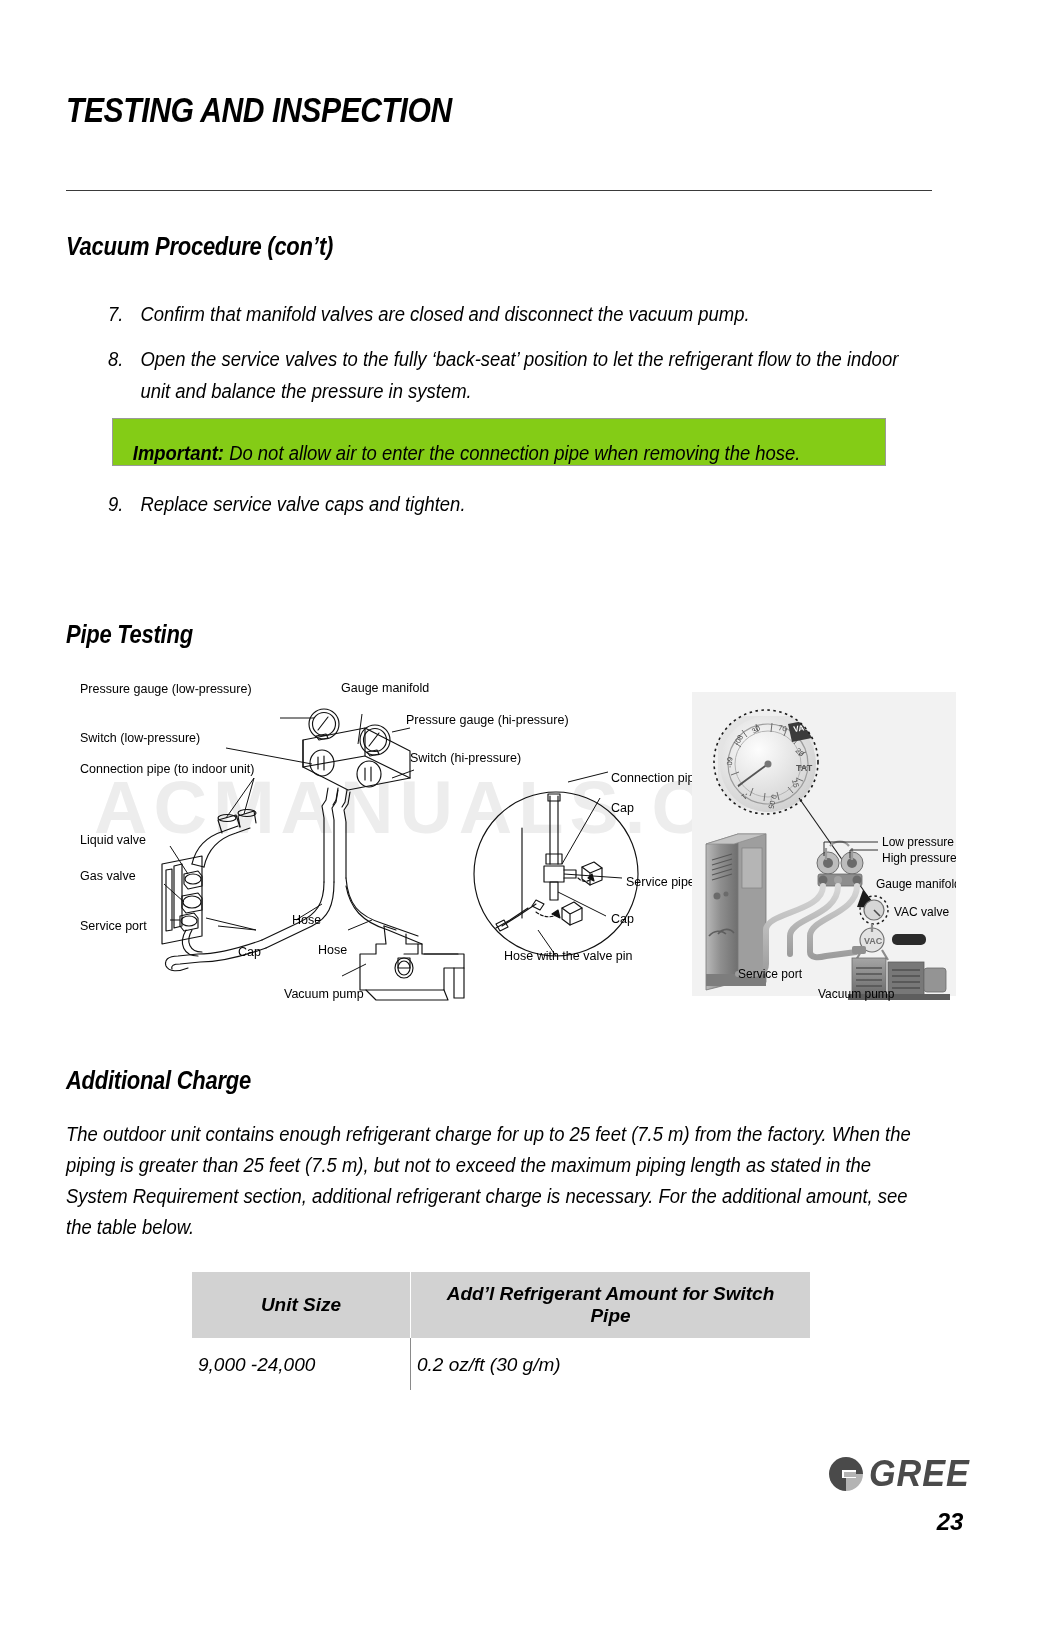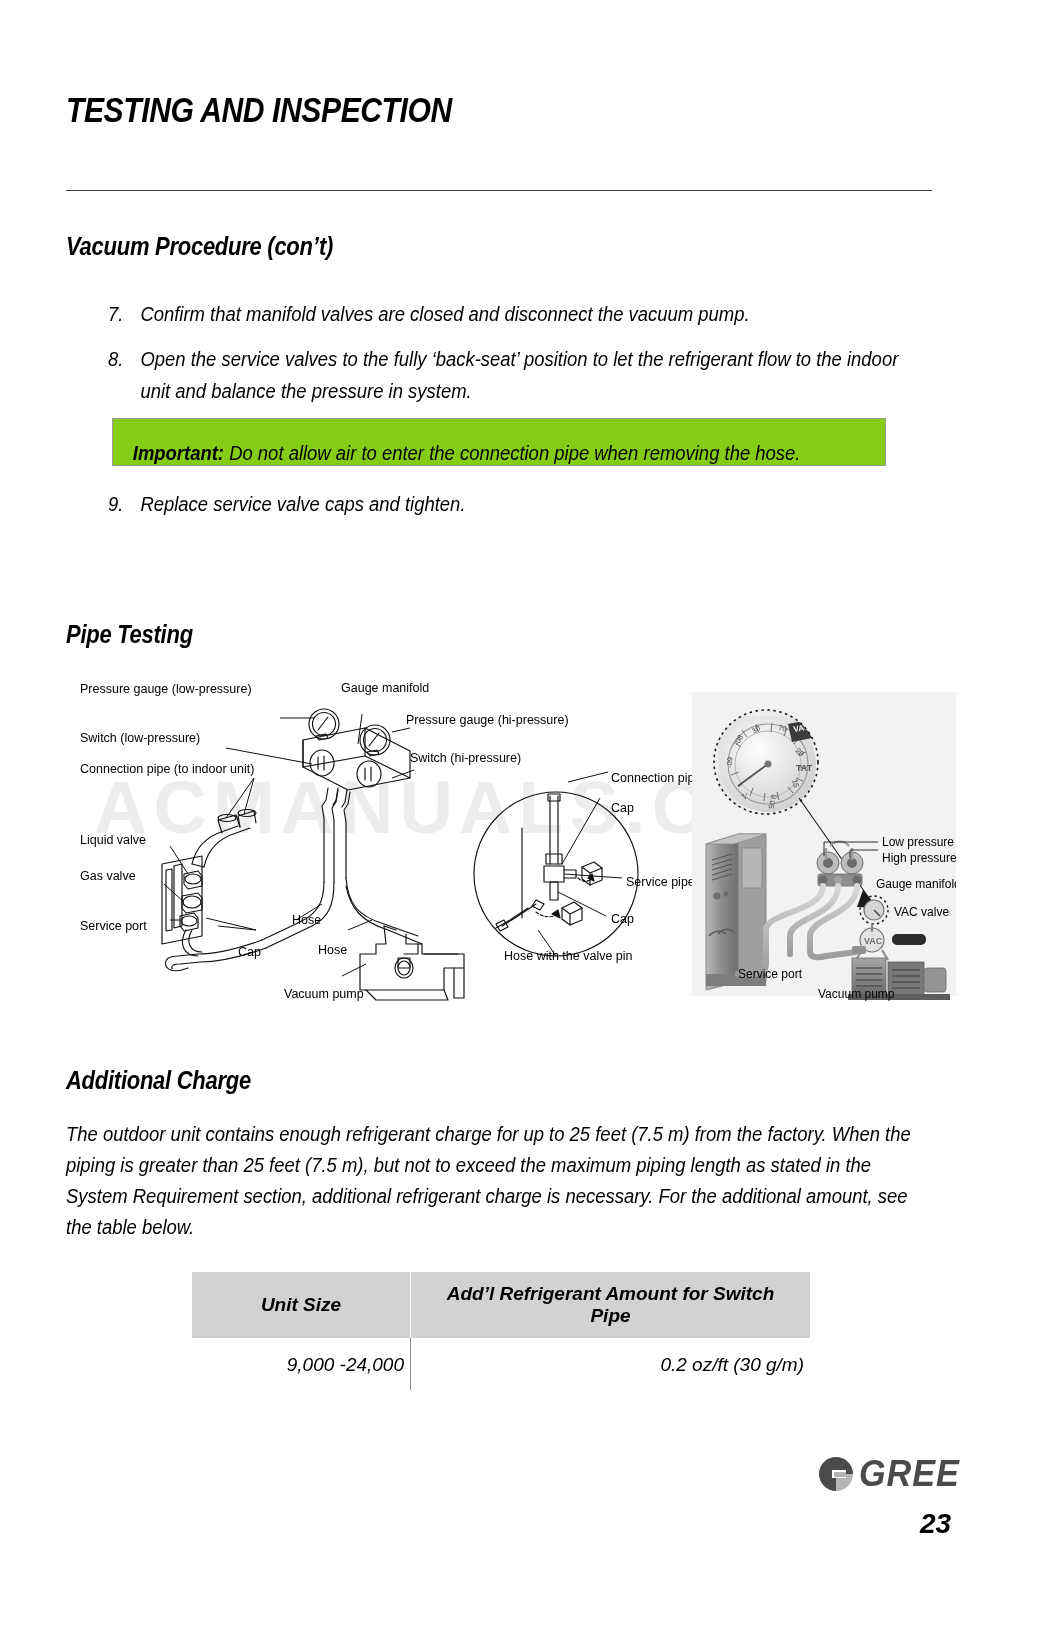--- a/index.html
+++ b/index.html
@@ -132,59 +132,60 @@
     font-weight: bold;
     font-style: italic;
     padding: 11px 20px;
     border: none;
     text-align: center;
   }
   .charge-table th.col-unit { width: 178px; border-right: 1px solid #ffffff; }
   .charge-table td {
     font-size: 19px;
     font-style: italic;
-    text-align: right;
+    text-align: left;
     padding: 19px 6px;
     border: none;
     line-height: 26px;
   }
   .charge-table td.col-unit { border-right: 1px solid #8a8a8a; }
   .charge-table tbody tr:first-child td { padding-top: 14px; }
   .charge-table tbody tr:last-child td { padding-bottom: 12px; }
 
   
   .logo-wrap {
     position: absolute;
     left: 818px;
     top: 1452px;
     width: 168px;
     height: 44px;
     display: flex;
     align-items: center;
+    justify-content: center;
   }
   .logo-mark { width: 36px; height: 36px; position: relative; }
   .logo-text {
     font-size: 36px;
     font-weight: bold;
     font-style: italic;
     letter-spacing: 1px;
     color: #4a4a4a;
     margin-left: 5px;
     transform: scaleX(0.95);
     transform-origin: left center;
   }
   .page-number {
     position: absolute;
     left: 920px;
     top: 1508px;
-    font-size: 28px;
+    font-size: 24px;
     font-weight: bold;
     font-style: italic;
     width: 60px;
-    text-align: left;
+    text-align: center;
   }
 
   
   .diagram {
     position: absolute;
     left: 66px;
     top: 668px;
     width: 890px;
     height: 348px;
   }

